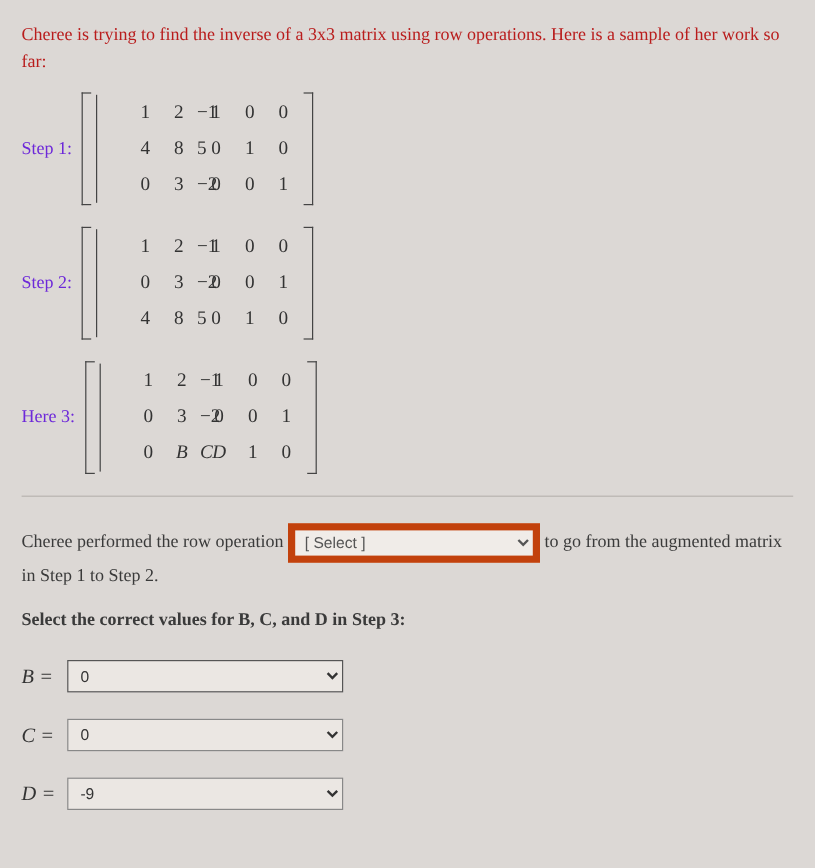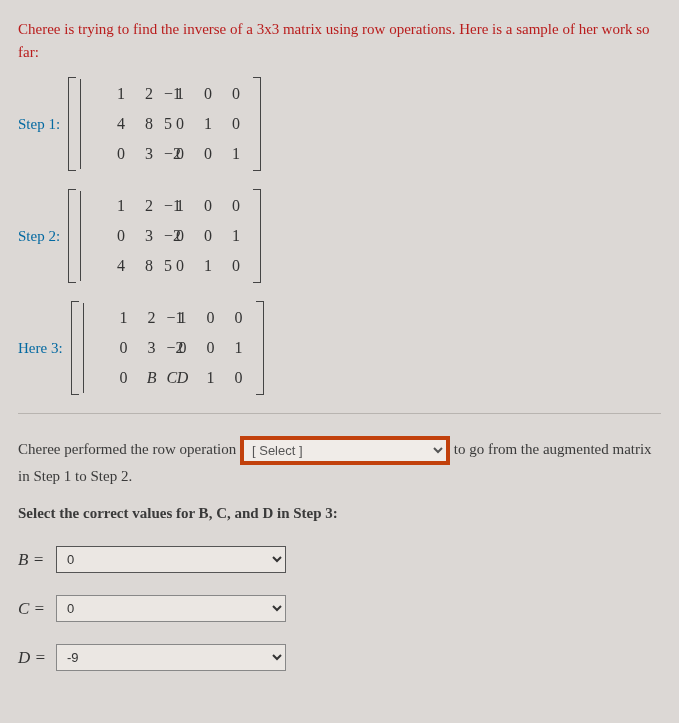--- a/index.html
+++ b/index.html
@@ -8,21 +8,21 @@
       background: #dcd8d5;
       color: #333;
       width: 679px;
       height: 723px;
       padding: 18px 18px 18px 18px;
       font-size: 15px;
       line-height: 1.5;
     }
     .intro { margin-bottom: 14px; color: #b91c1c; }
     .step-block { display: flex; align-items: center; margin-bottom: 18px; }
-    .step-label { margin-right: 8px; color: #0369a1; }
+    .step-label { margin-right: 8px; color: #6d28d9; }
     .matrix {
       display: inline-flex;
       align-items: stretch;
       position: relative;
     }
     .bracket-left, .bracket-right {
       width: 8px;
       position: relative;
       border: 1.5px solid #444;
     }
@@ -35,21 +35,21 @@
       padding: 2px 4px;
       column-gap: 2px;
     }
     .mcell { text-align: center; font-size: 16px; color: #333; padding: 3px 0; }
     .vbar { background: #444; width: 1px; height: 100%; grid-row: 1 / span 3; }
     hr.sep { margin: 18px 0 22px 0; border: none; border-top: 1px solid #b8b4b0; }
     .question-block p { margin-bottom: 14px; color: #3a3a3a; }
     select.dropdown {
       font-family: Arial, sans-serif;
       font-size: 13px;
-      border: 4px solid #c2410c;
+      border: 6px solid #c2410c;
       background: #f0ece8;
       color: #555;
       padding: 2px 4px;
       vertical-align: middle;
     }
     .wide-select { width: 210px; }
     .bcd-row { display: flex; align-items: center; margin-top: 22px; }
     .bcd-label { font-style: italic; font-family: 'Times New Roman', serif; font-size: 17px; width: 38px; }
     .bcd-select { width: 230px; font-family: Arial, sans-serif; font-size: 13px; border: 1px solid #888; background: #ebe7e3; color: #333; padding: 4px 6px; }
     .bcd-b { border: 1.5px solid #555; }

